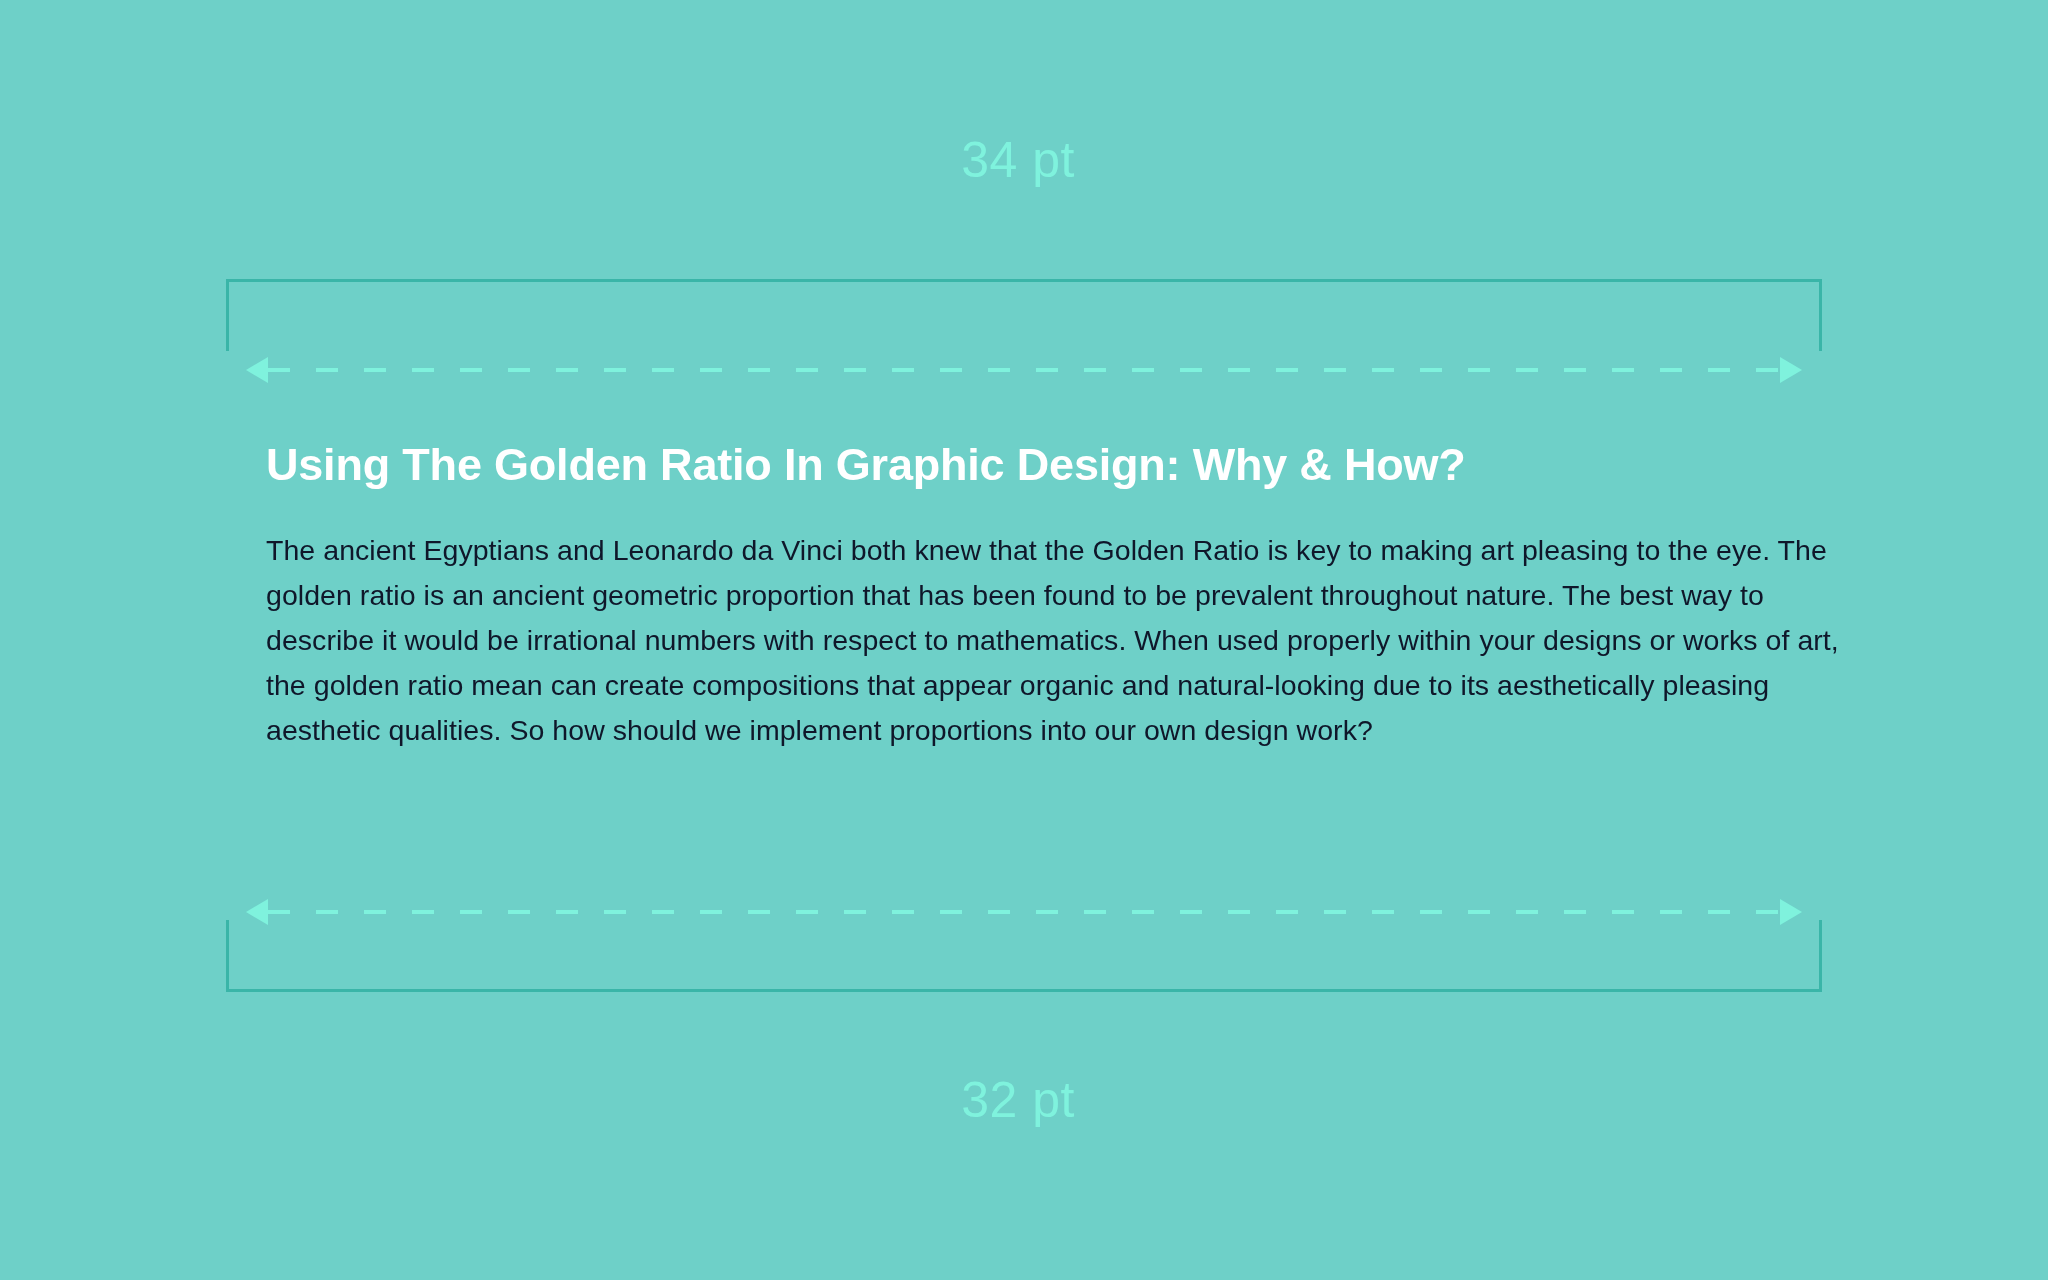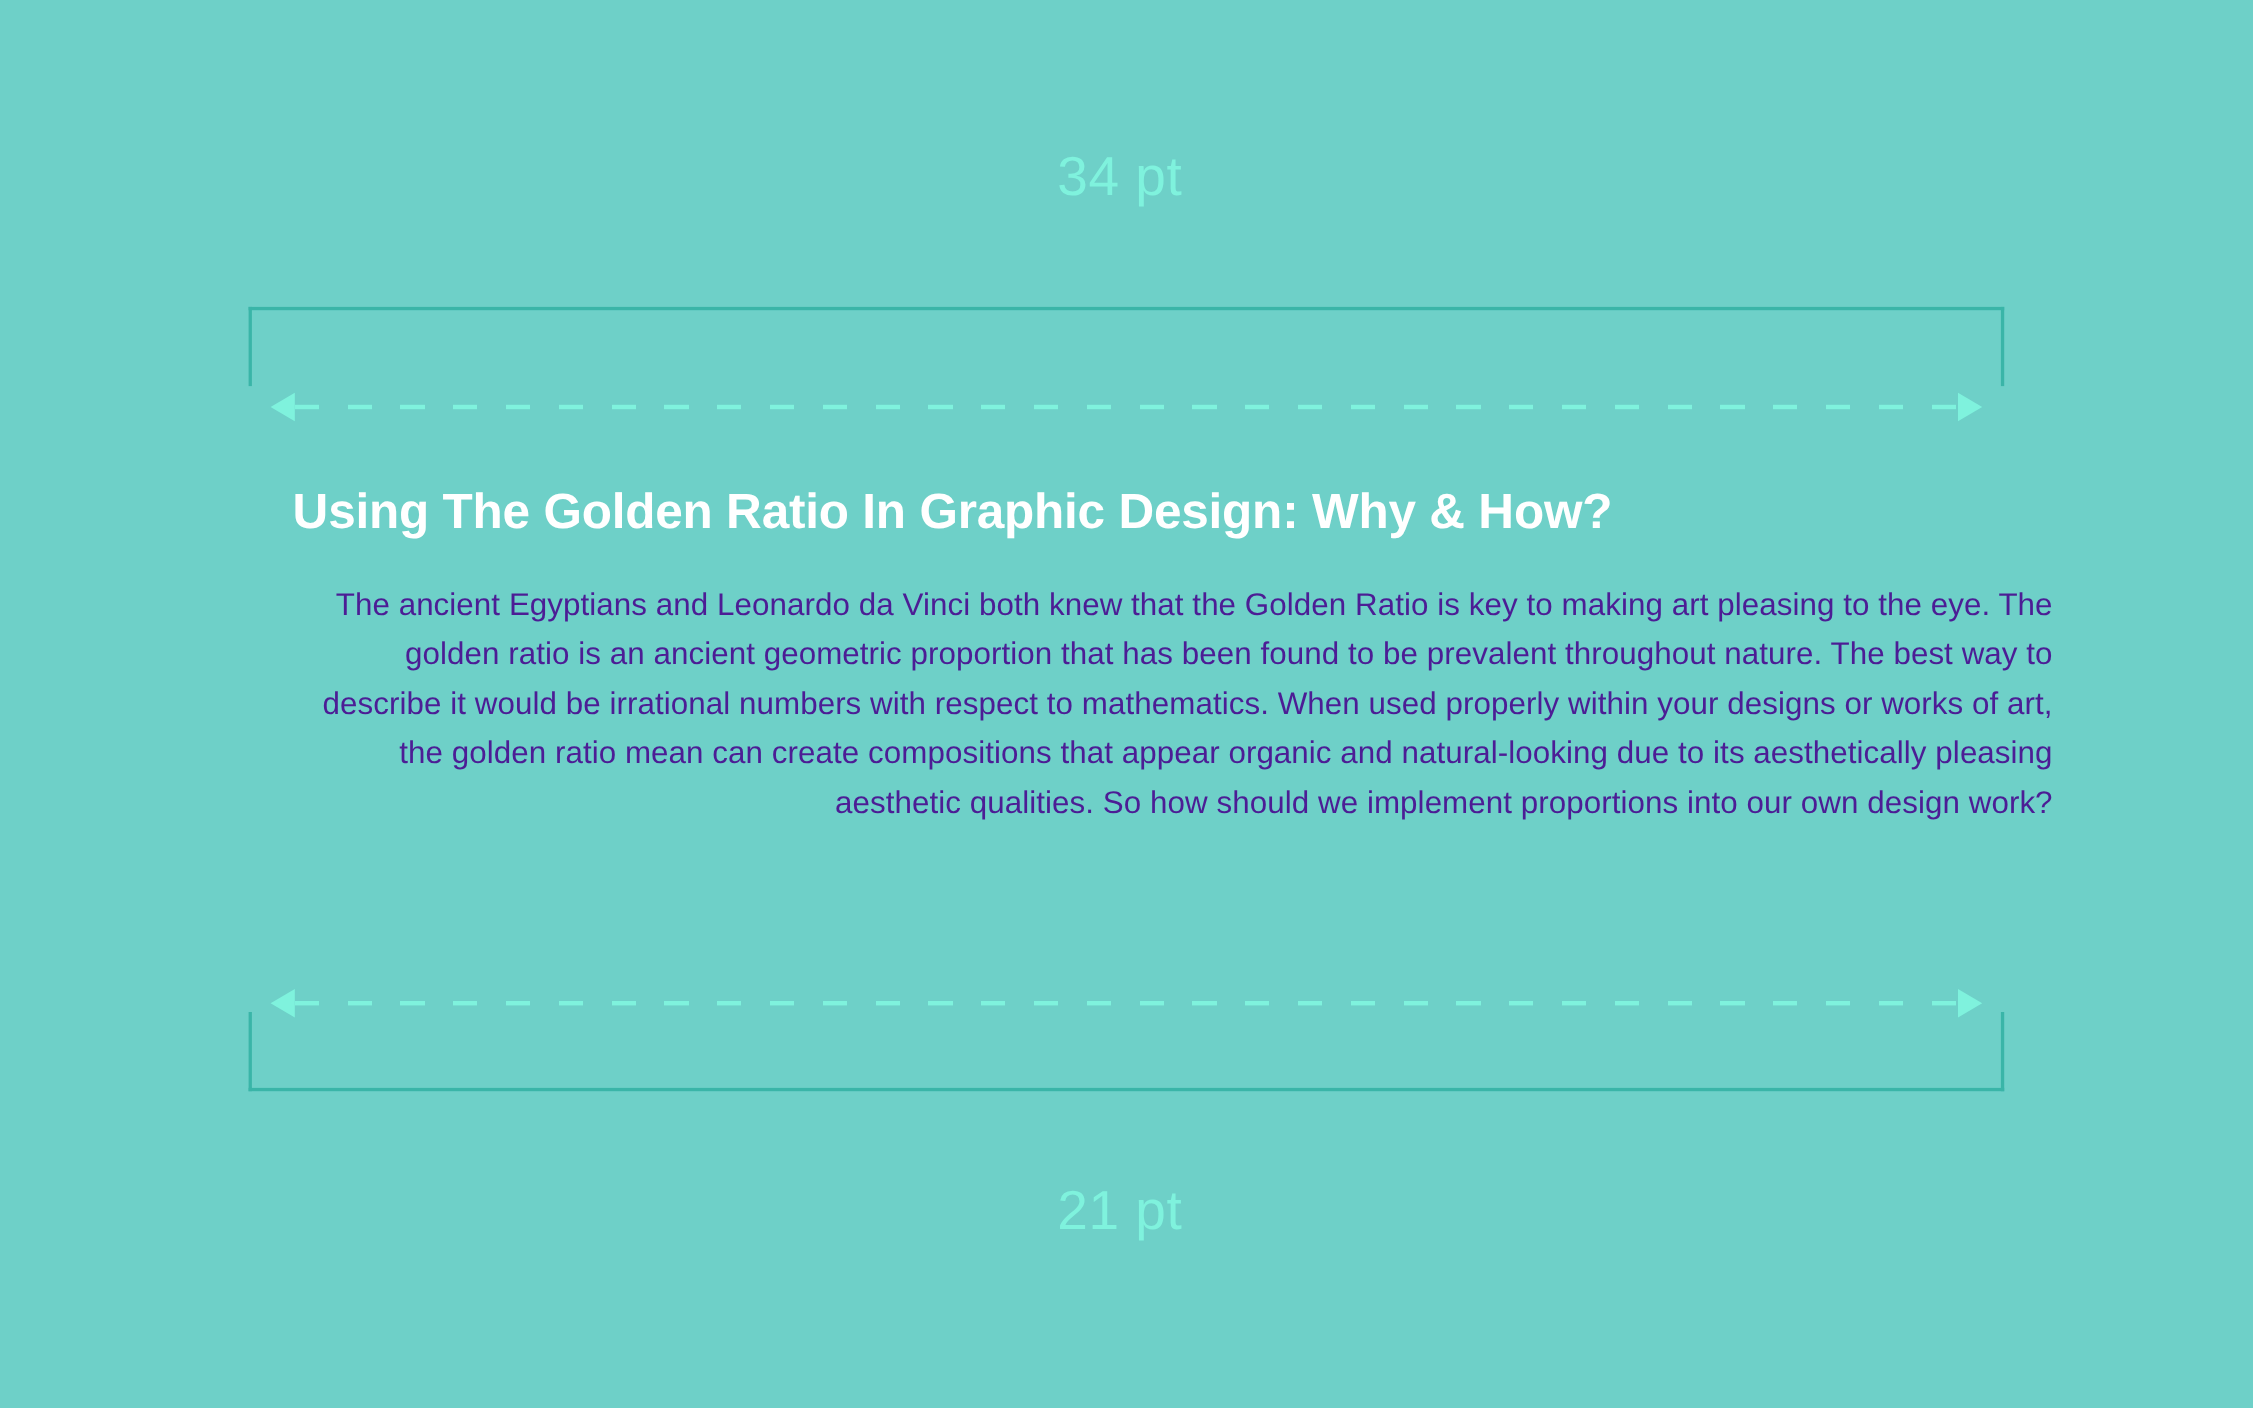--- a/index.html
+++ b/index.html
@@ -102,26 +102,25 @@
     margin: 0;
     color: #ffffff;
     font-size: 45px;
     font-weight: 700;
     letter-spacing: -0.2px;
     line-height: 1.12;
     white-space: nowrap;
   }
   .body-copy {
     margin: 38px 0 0 0;
-    color: #4c1d95;
+    color: #0f172a;
     font-size: 28.5px;
     font-weight: 400;
     line-height: 45px;
     letter-spacing: 0.05px;
-    text-align: right;
   }
 </style>
 </head>
 <body>
 
 <div class="stage">
 
   <div class="pt-label top">34 pt</div>
 
   <div class="bracket top"></div>
@@ -138,15 +137,15 @@
   </div>
 
   <div class="arrow-row bottom">
     <span class="arrow-head left"></span>
     <span class="dashes"></span>
     <span class="arrow-head right"></span>
   </div>
 
   <div class="bracket bottom"></div>
 
-  <div class="pt-label bottom">21 pt</div>
+  <div class="pt-label bottom">32 pt</div>
 
 </div>
 
 </body></html>

